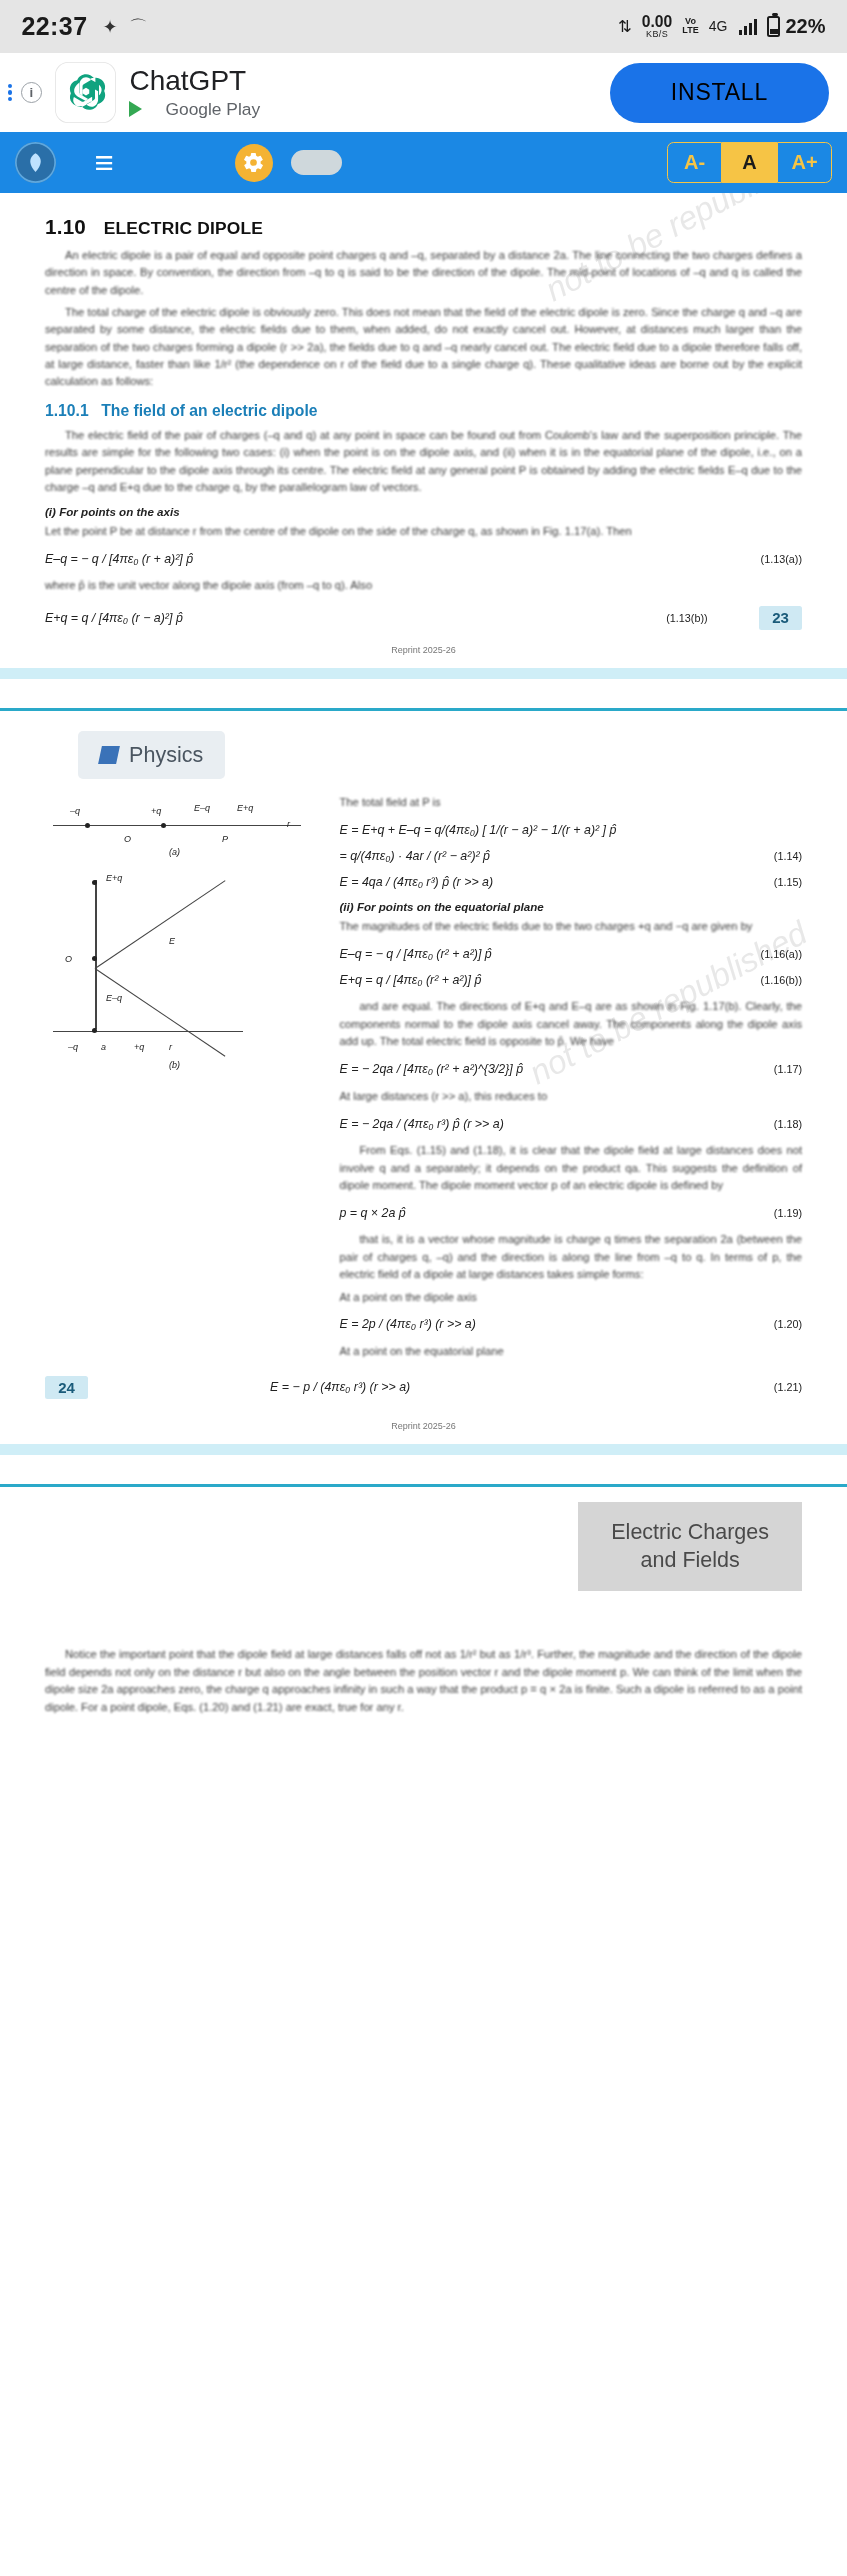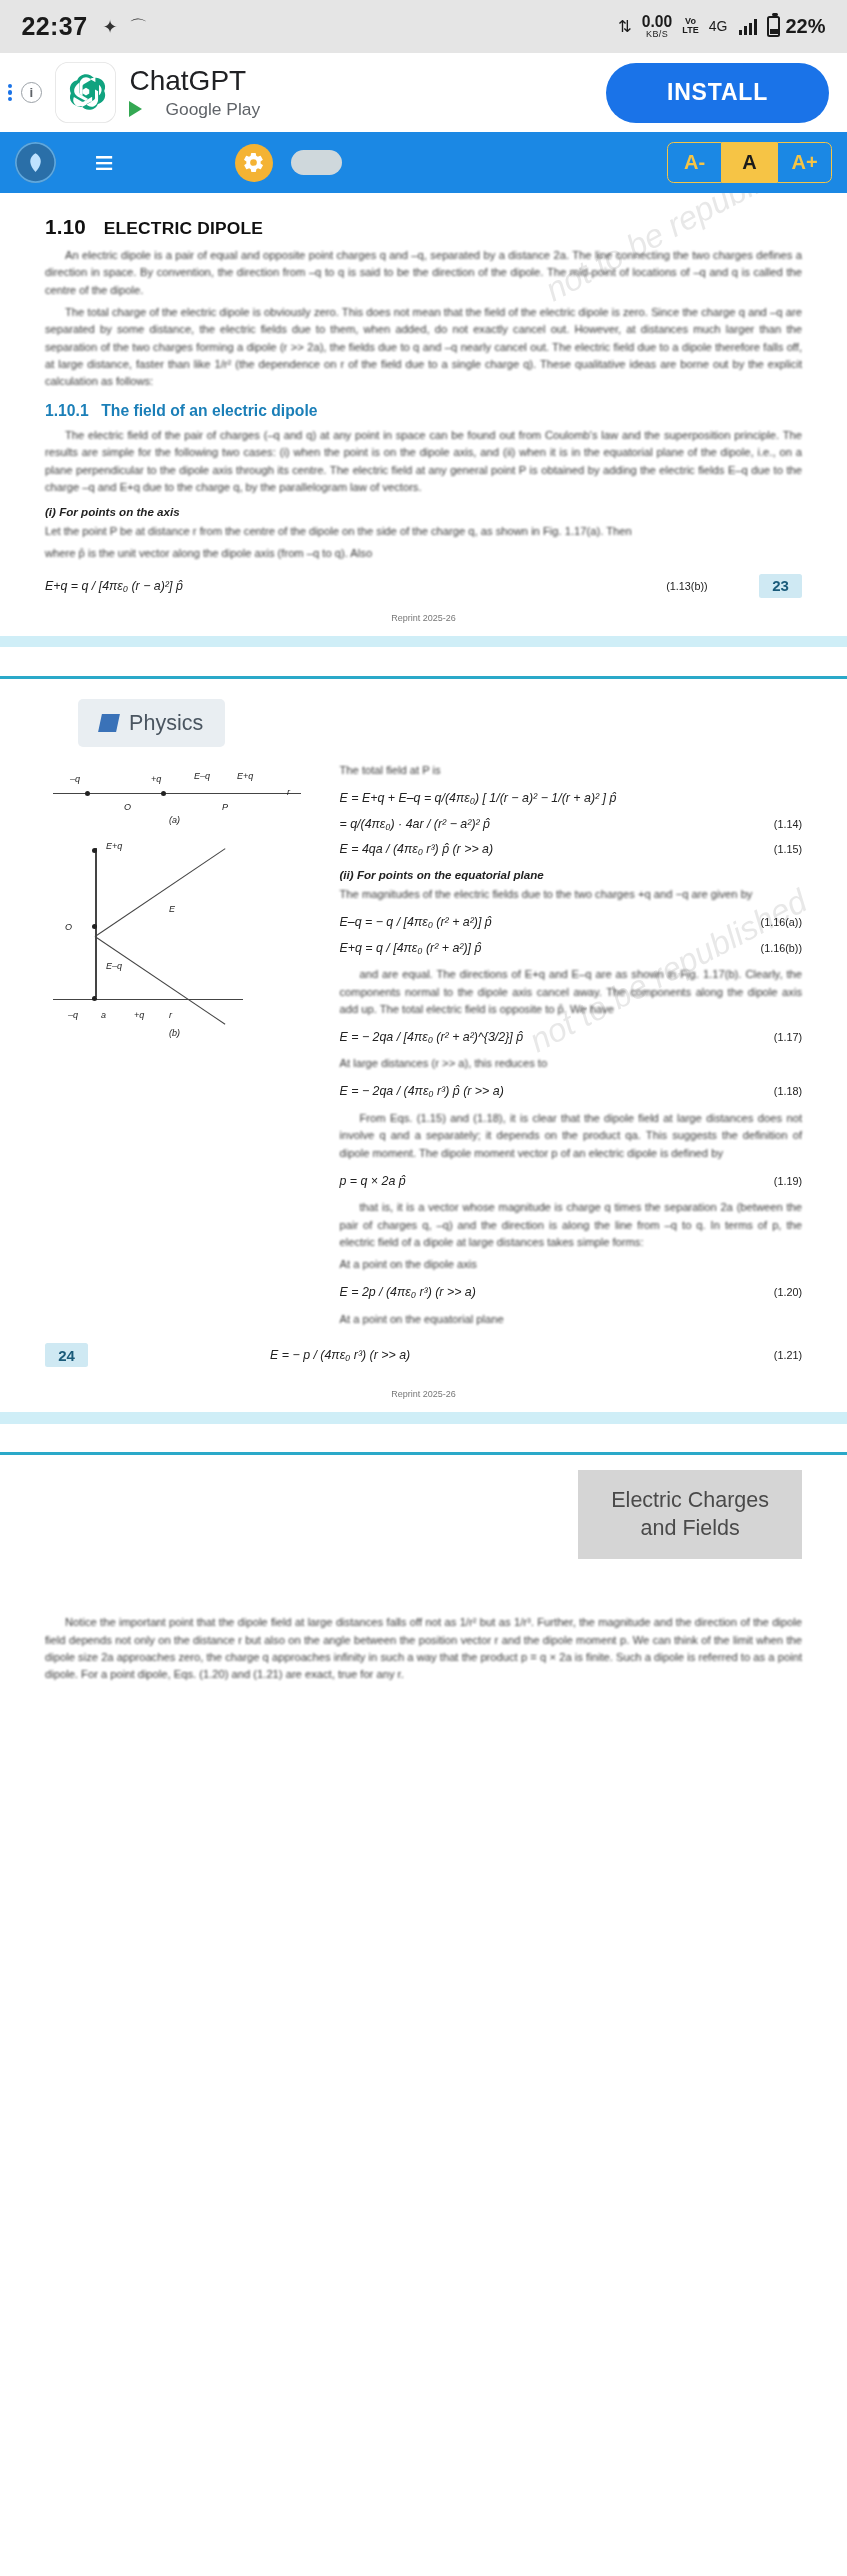--- a/index.html
+++ b/index.html
@@ -56,22 +56,22 @@
   .ad-logo {
     width: 61px; height: 61px; background: #ffffff; border-radius: 13.2px;
     display:flex; align-items:center; justify-content:center; flex:0 0 auto;
     box-shadow: 0 0 0 0.8px #e3e3e3 inset;
   }
   .ad-text { display:flex; flex-direction:column; justify-content:center; gap:1.7px;}
   .ad-title { font-size: 28px; color:#202124; font-weight:400;}
   .ad-sub { font-size: 17.4px; color:#5f6368; display:flex; align-items:center; gap:23px;}
   .gplay { width:0;height:0;border-left:13.2px solid #34a853;border-top:8.3px solid transparent;border-bottom:8.3px solid transparent;}
   .ad-cta {
-    margin-left:auto; background:#1a73e8; color:#ffffff; border-radius:33px;
-    padding: 16.5px 61px; font-size: 23px; font-weight:700; letter-spacing:0.8px; border:none;text-align:right;
+    margin-left:auto; background:#1a73e8; color:#000000; border-radius:33px;
+    padding: 16.5px 61px; font-size: 23px; font-weight:400; letter-spacing:0.8px; border:none;text-align:right;
   }
 
   
   .toolbar {
     height: 61px; background:#1b88e4; display:flex; align-items:center;
     padding: 0 15px; gap: 13.2px;
   }
   .tb-avatar {
     width:41px;height:41px;border-radius:50%;background:#2a6fa8;
     display:flex;align-items:center;justify-content:center;color:#cfe8ff;font-size:18px;
@@ -242,20 +242,24 @@
     <h3 class="sub-title">
       <span>1.10.1</span>
       <span style="margin-left:8.3px;">The field of an electric dipole</span>
     </h3>
 
     <p class="blur-p">The electric field of the pair of charges (–q and q) at any point in space can be found out from Coulomb's law and the superposition principle. The results are simple for the following two cases: (i) when the point is on the dipole axis, and (ii) when it is in the equatorial plane of the dipole, i.e., on a plane perpendicular to the dipole axis through its centre. The electric field at any general point P is obtained by adding the electric fields E–q due to the charge –q and E+q due to the charge q, by the parallelogram law of vectors.</p>
 
     <div class="blur-i">(i) For points on the axis</div>
     <p class="blur-p" style="text-indent:0;">Let the point P be at distance r from the centre of the dipole on the side of the charge q, as shown in Fig. 1.17(a). Then</p>
 
+    <div class="eq-row">
+      <span class="eq-body">E–q = − q / [4πε₀ (r + a)²] p̂</span>
+      <span class="eq-num">(1.13(a))</span>
+    </div>
 
     <p class="blur-p" style="text-indent:0;">where p̂ is the unit vector along the dipole axis (from –q to q). Also</p>
 
     <div class="eq-row">
       <span class="eq-body">E+q = q / [4πε₀ (r − a)²] p̂</span>
       <span class="eq-num" style="margin-right:43px;">(1.13(b))</span>
       <span class="pagenum">23</span>
     </div>
 
     <div class="footer-note">Reprint 2025-26</div>

